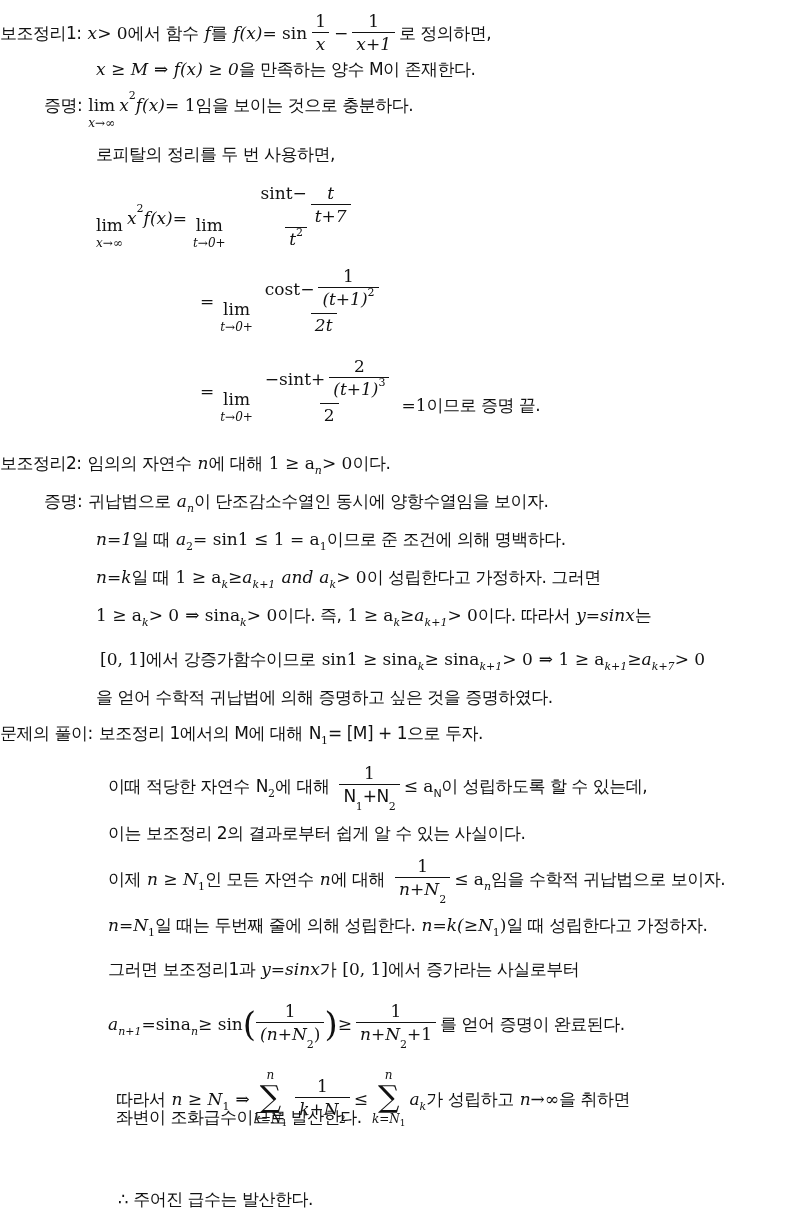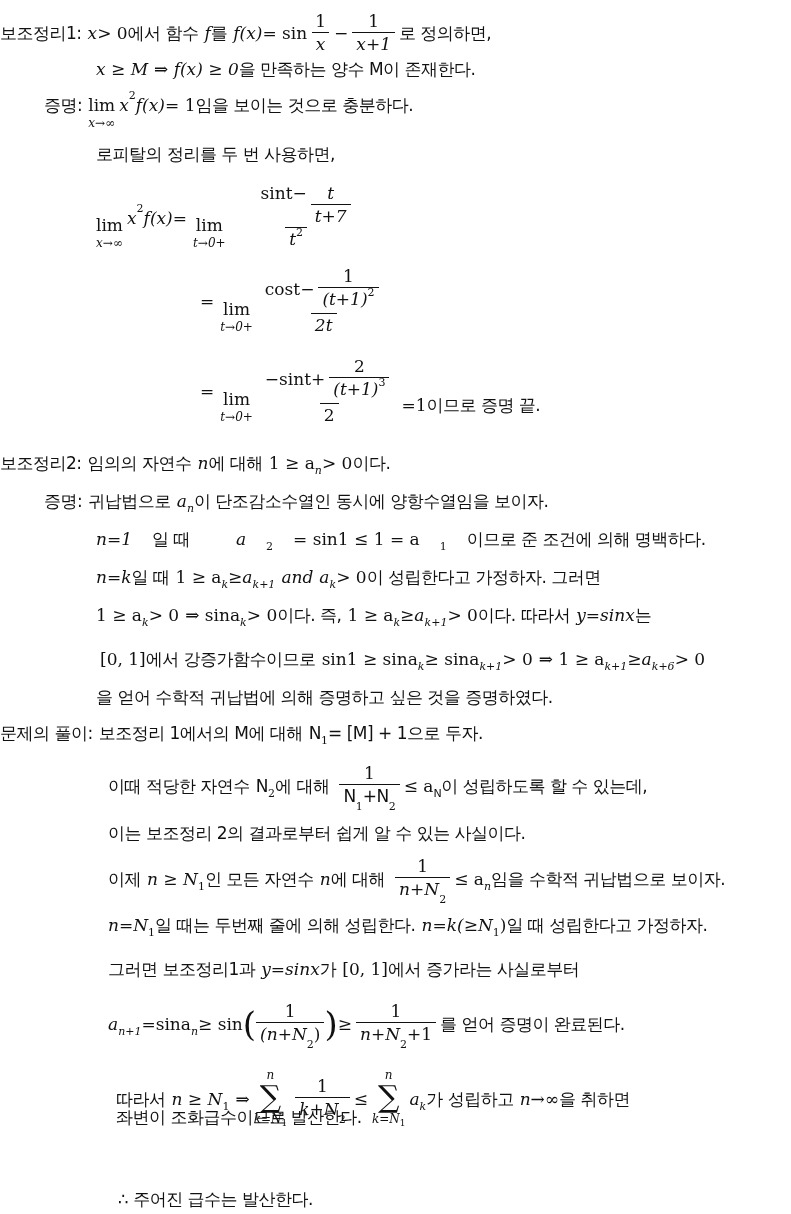--- a/index.html
+++ b/index.html
@@ -157,21 +157,21 @@
 <div class="ln" style="left:44px;top:490px;">
   <span class="k">증명:</span>
     <span class="sp"></span>
   <span class="k">귀납법으로</span>
     <span class="sp"></span>
   <span class="mi">a</span>
     <span class="mi sub">n</span>
   <span class="k">이 단조감소수열인 동시에 양항수열임을 보이자.</span>
 </div>
 
-<div class="ln" style="left:96px;top:528px;gap:20px;">
+<div class="ln" style="left:96px;top:528px;">
   <span class="mi">n=1</span>
   <span class="k">일 때</span>
     <span class="sp"></span>
   <span class="mi">a</span>
     <span class="m sub">2</span>
   <span class="m">= sin1 ≤ 1 = a</span>
     <span class="m sub">1</span>
   <span class="k">이므로 준 조건에 의해 명백하다.</span>
 </div>
 
@@ -222,21 +222,21 @@
   <span class="m">sin1 ≥ sina</span>
     <span class="mi sub">k</span>
   <span class="m">≥ sina</span>
     <span class="mi sub">k+1</span>
   <span class="m">&gt; 0</span>
     <span class="sp"></span>
   <span class="m">⇒ 1 ≥ a</span>
     <span class="mi sub">k+1</span>
   <span class="m">≥</span>
   <span class="mi">a</span>
-    <span class="mi sub">k+6</span>
+    <span class="mi sub">k+7</span>
   <span class="m">&gt; 0</span>
 </div>
 
 <div class="ln" style="left:96px;top:686px;">
   <span class="k">을 얻어 수학적 귀납법에 의해 증명하고 싶은 것을 증명하였다.</span>
 </div>
 
 <div class="ln" style="left:0;top:722px;">
   <span class="k">문제의 풀이:</span>
     <span class="sp"></span>

